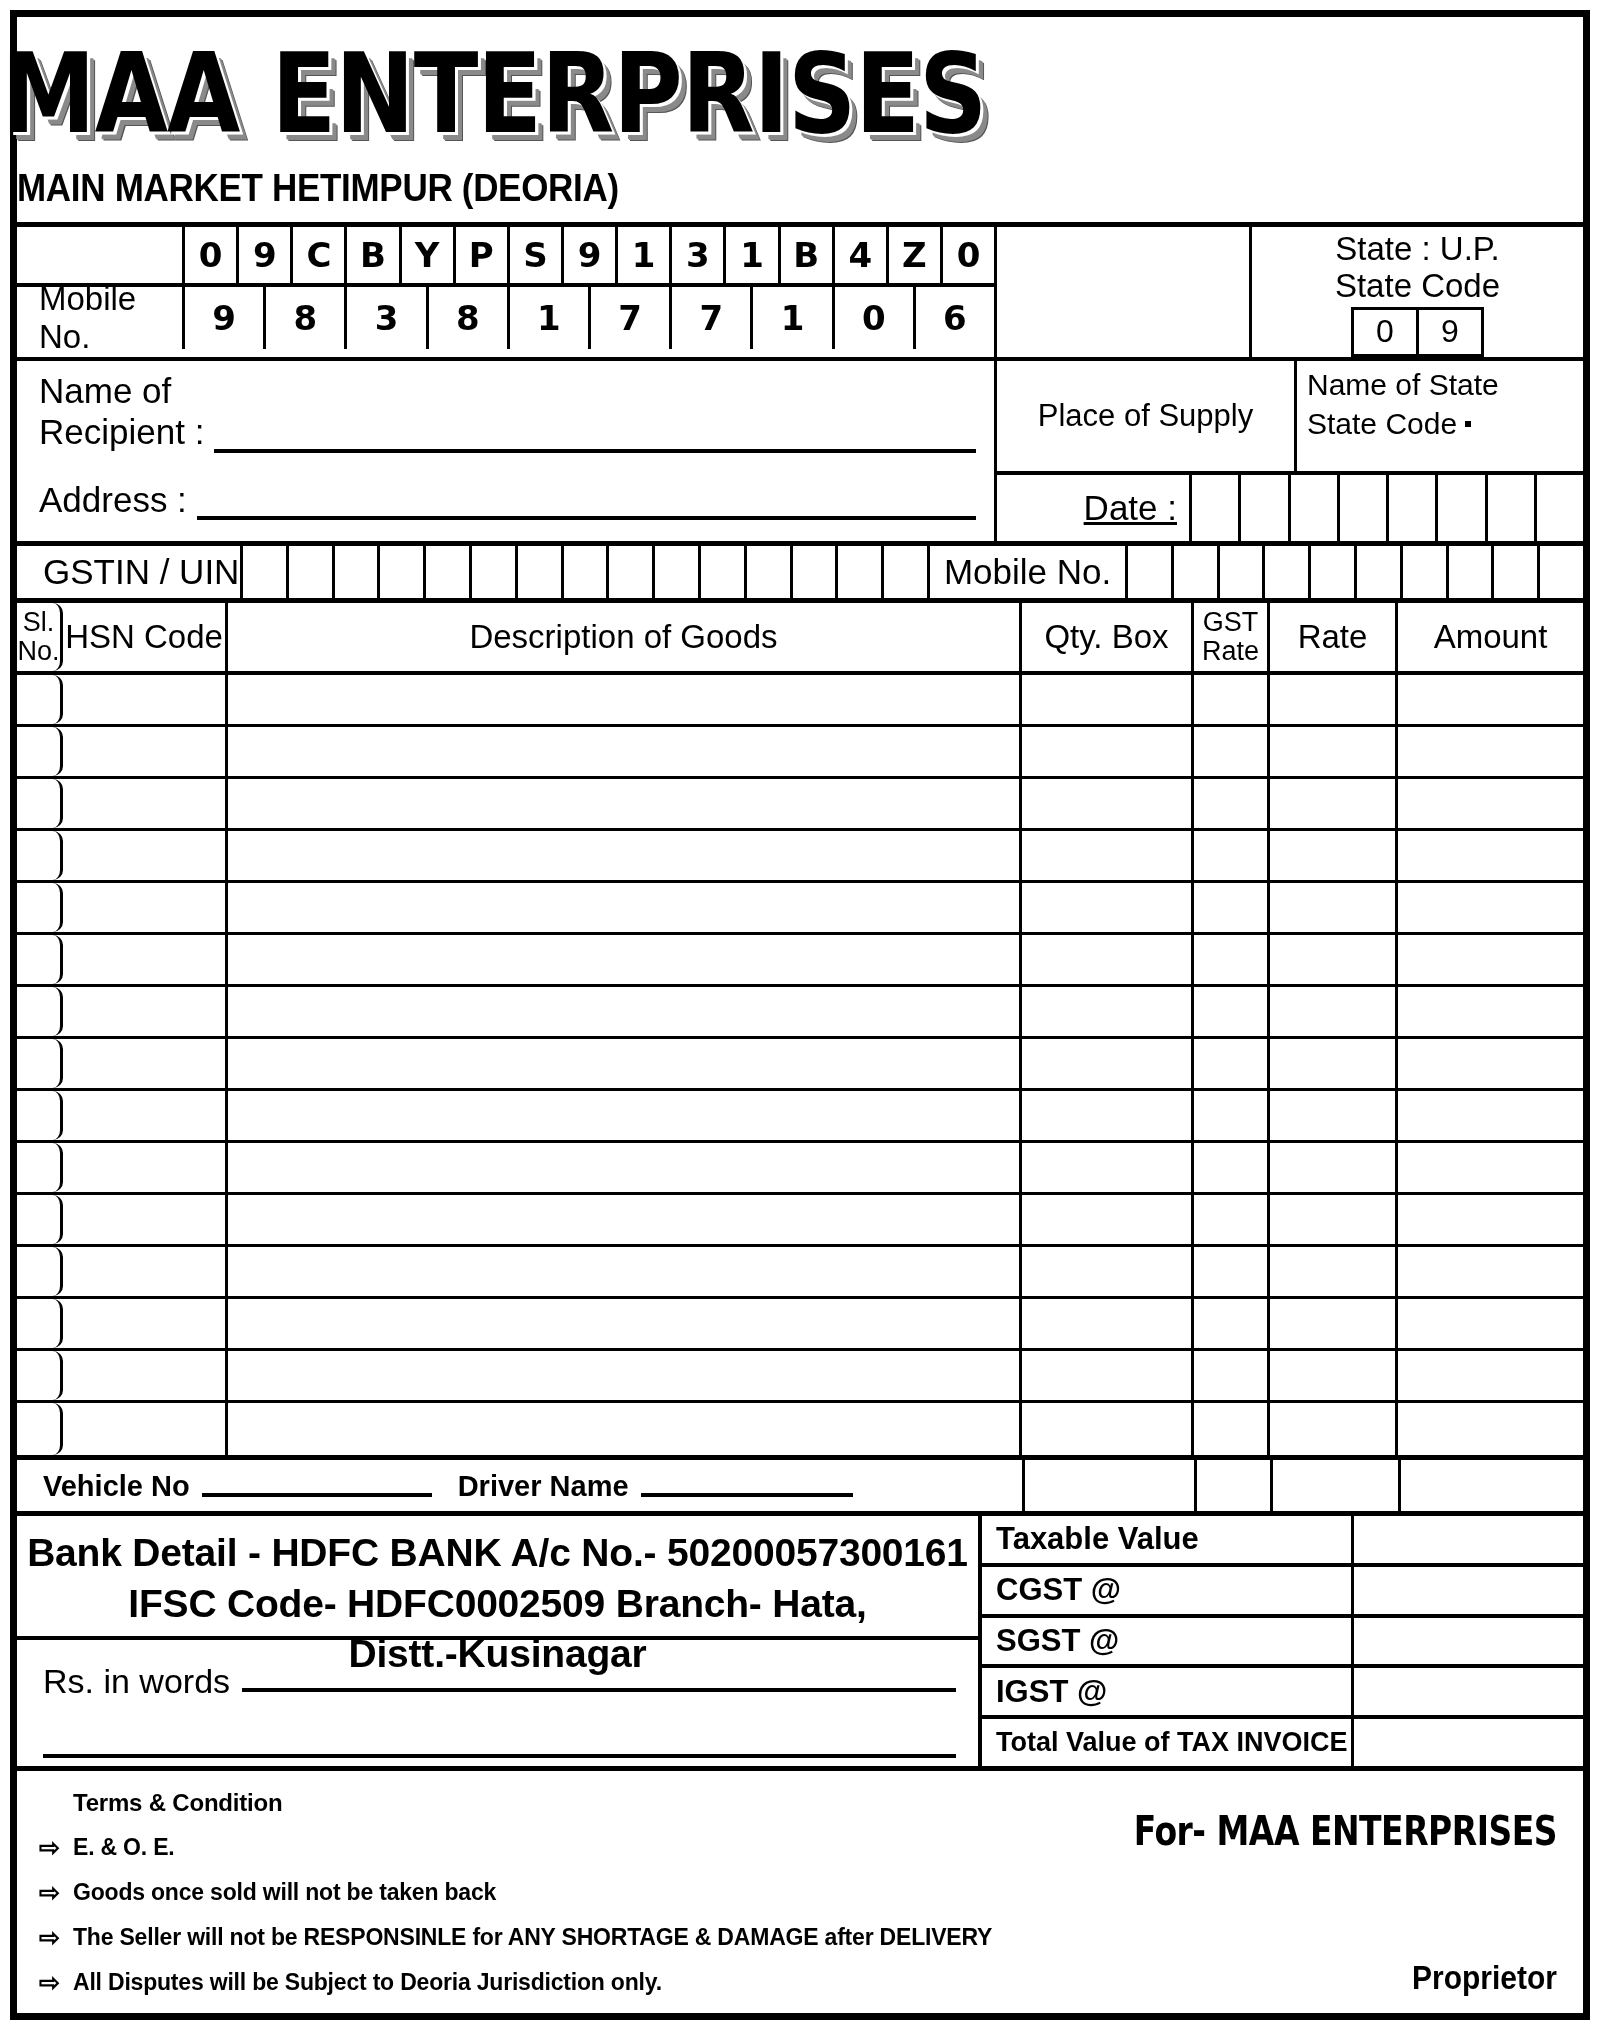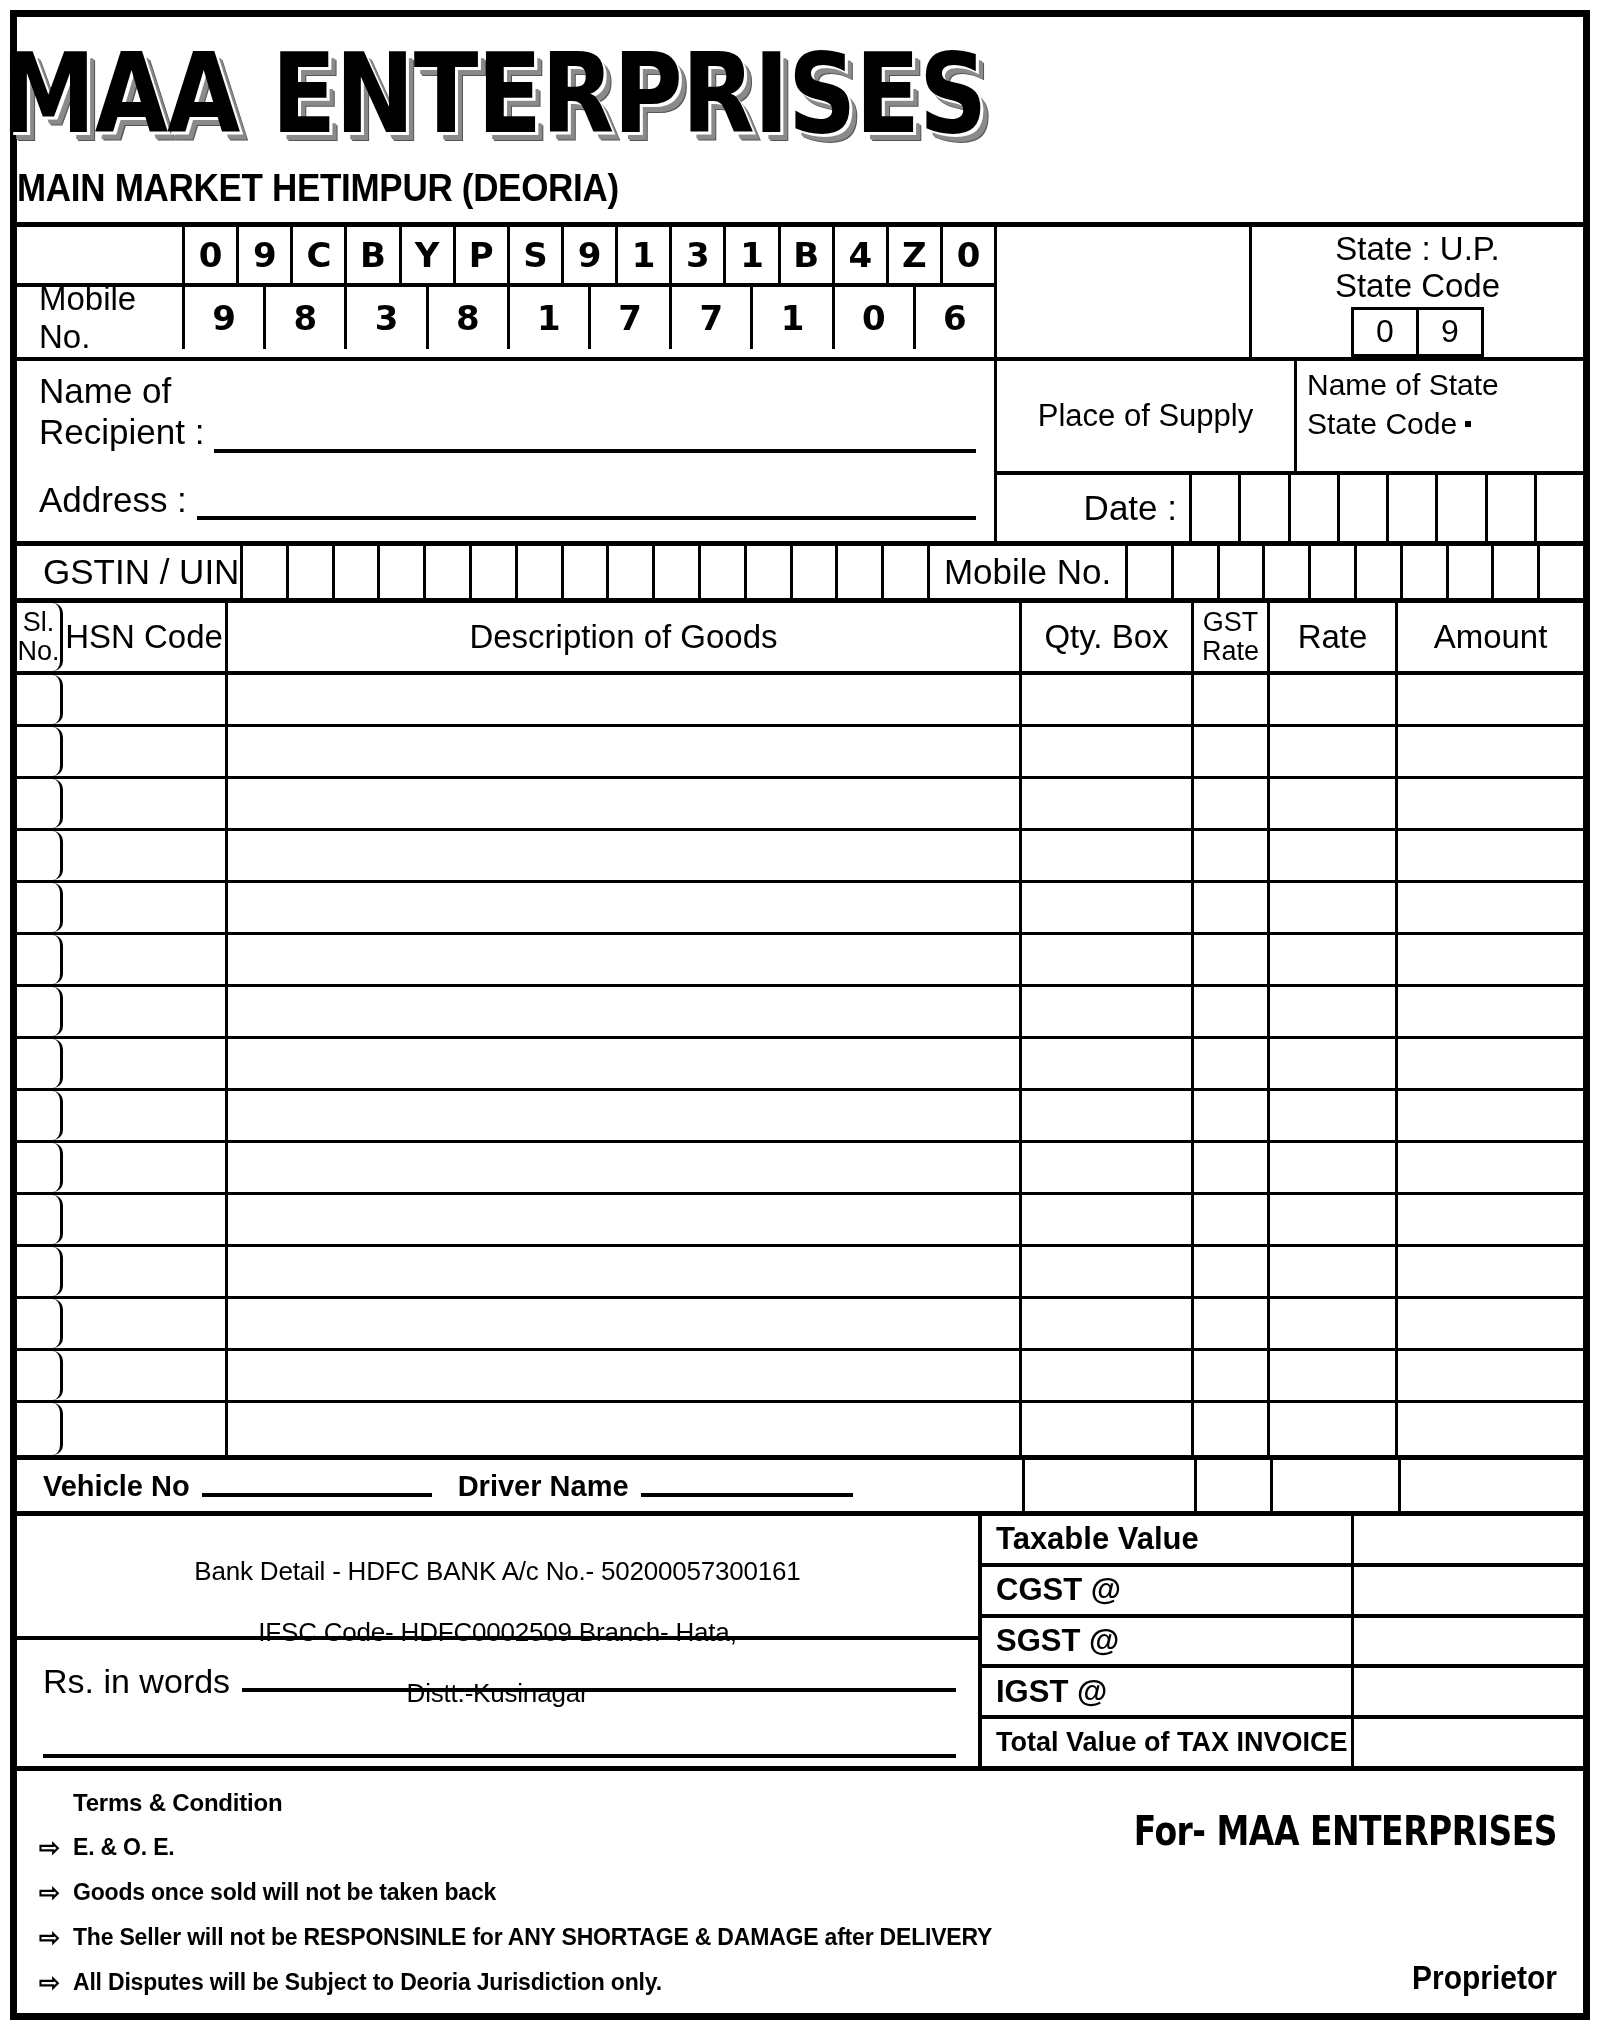--- a/index.html
+++ b/index.html
@@ -152,20 +152,21 @@
   .sc-line { display: flex; align-items: center; margin-top: 4px; }
   .sc-text { font-size: 30px; margin-right: 8px; }
   .sc-boxes { display: flex; border: 3px solid #000; }
 
   .date-row { display: flex; flex: 1; box-sizing: border-box; }
   .date-label {
     width: 195px; box-sizing: border-box; border-right: 3px solid #000;
     display: flex; align-items: center; justify-content: flex-end;
     padding-right: 12px;
     font-size: 35px;
+    text-decoration: underline;
   }
   .date-box { flex: 1; border-right: 3px solid #000; box-sizing: border-box; }
   .date-box:last-child { border-right: none; }
 
   
   .uin-strip { display: flex; height: 66px; border-bottom: 5px solid #000; box-sizing: border-box;}
   .uin-label {
     width: 226px; box-sizing: border-box; border-right: 3px solid #000;
     display: flex; align-items: center; padding-left: 26px;
     font-size: 35px;
@@ -222,21 +223,21 @@
   
   .bank-strip { display: flex; border-bottom: 5px solid #000; }
   .bank-left { width: 965px; box-sizing: border-box; border-right: 4px solid #000; }
   .bank-info {
     padding: 12px 0 14px 0;
     text-align: center;
     border-bottom: 4px solid #000;
     height: 124px;
     box-sizing: border-box;
   }
-  .bank-line { font-size: 26px; font-weight: normal; line-height: 1.30; letter-spacing: -0.2px; margin-top: 27px; }
+  .bank-line { font-size: 39px; font-weight: bold; line-height: 1.30; letter-spacing: -0.2px; }
   .words-area { height: 126px; box-sizing: border-box; padding: 22px 0 0 26px; position: relative; }
   .words-line1 { display: flex; align-items: flex-end; font-size: 34px; }
   .w-rule { flex: 1; border-bottom: 4px solid #000; margin: 0 22px 9px 12px; height: 4px; }
   .words-line2 { position: absolute; left: 26px; right: 22px; bottom: 8px; border-bottom: 4px solid #000; }
 
   .tax-right { flex: 1; display: flex; flex-direction: column; box-sizing: border-box; }
   .tax-row { display: flex; flex: 1; box-sizing: border-box; border-bottom: 4px solid #000; }
   .tax-row:last-child { border-bottom: none; }
   .tax-label {
     width: 372px; box-sizing: border-box; border-right: 3px solid #000;

